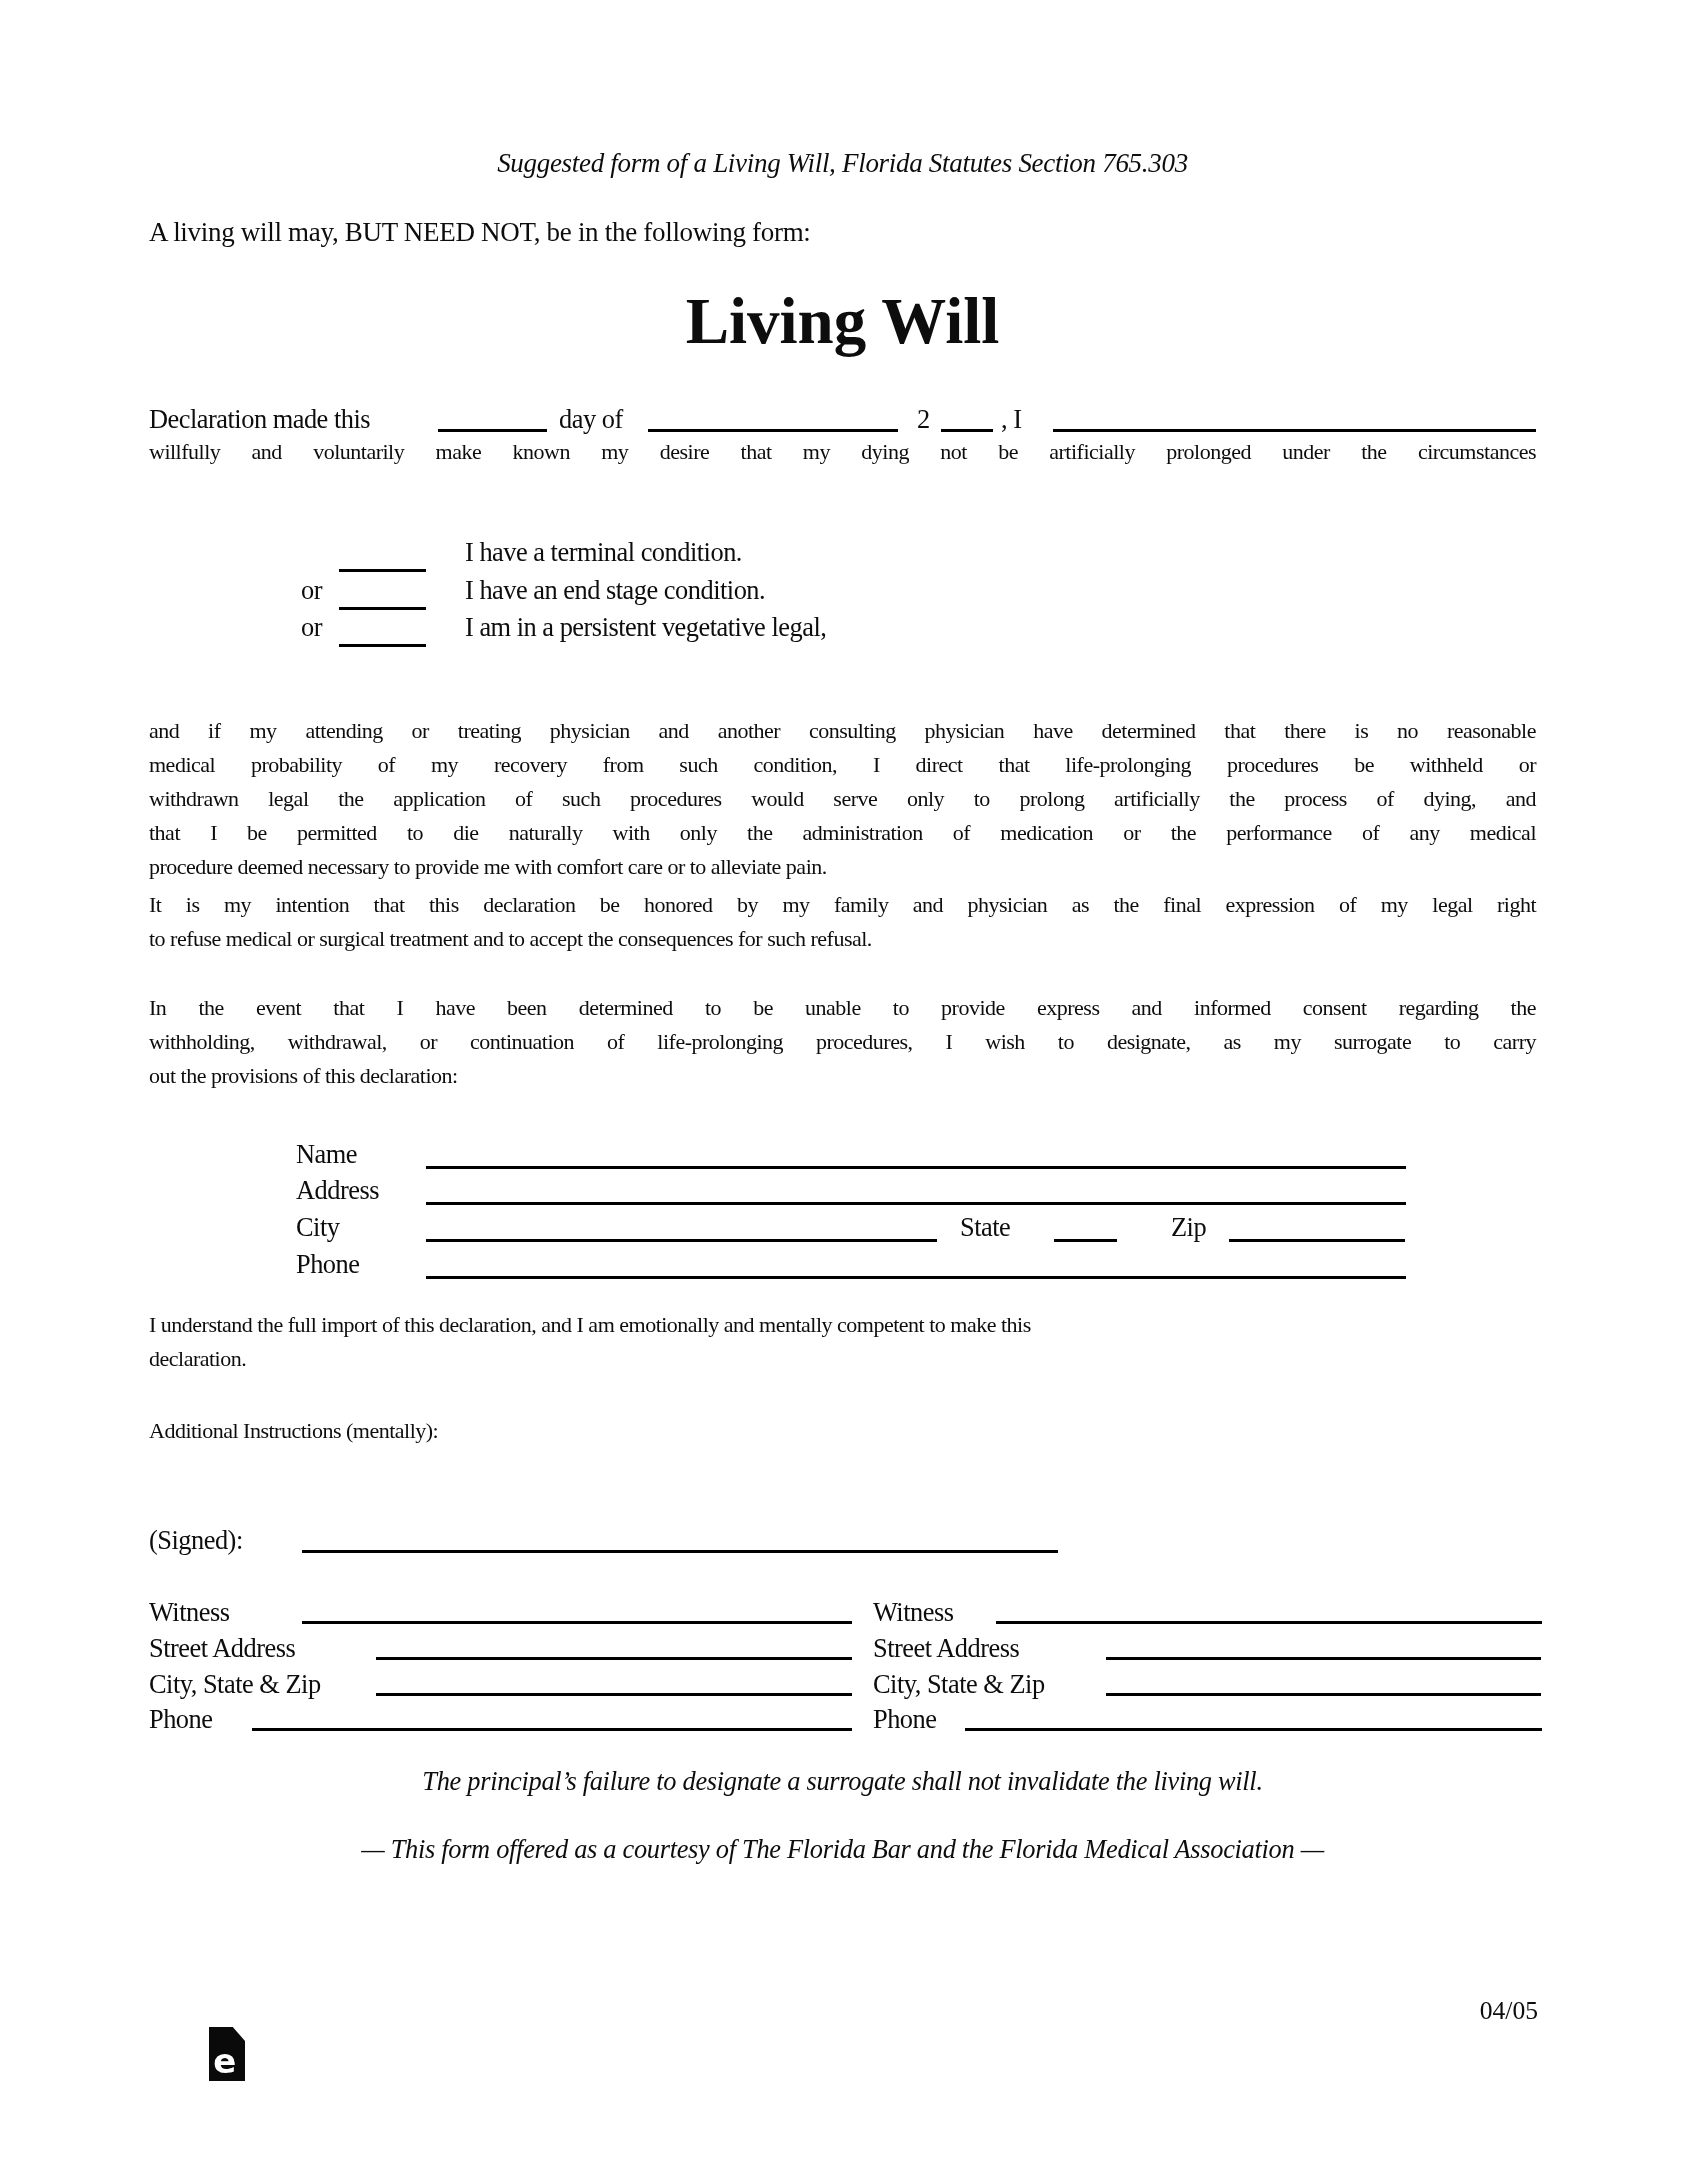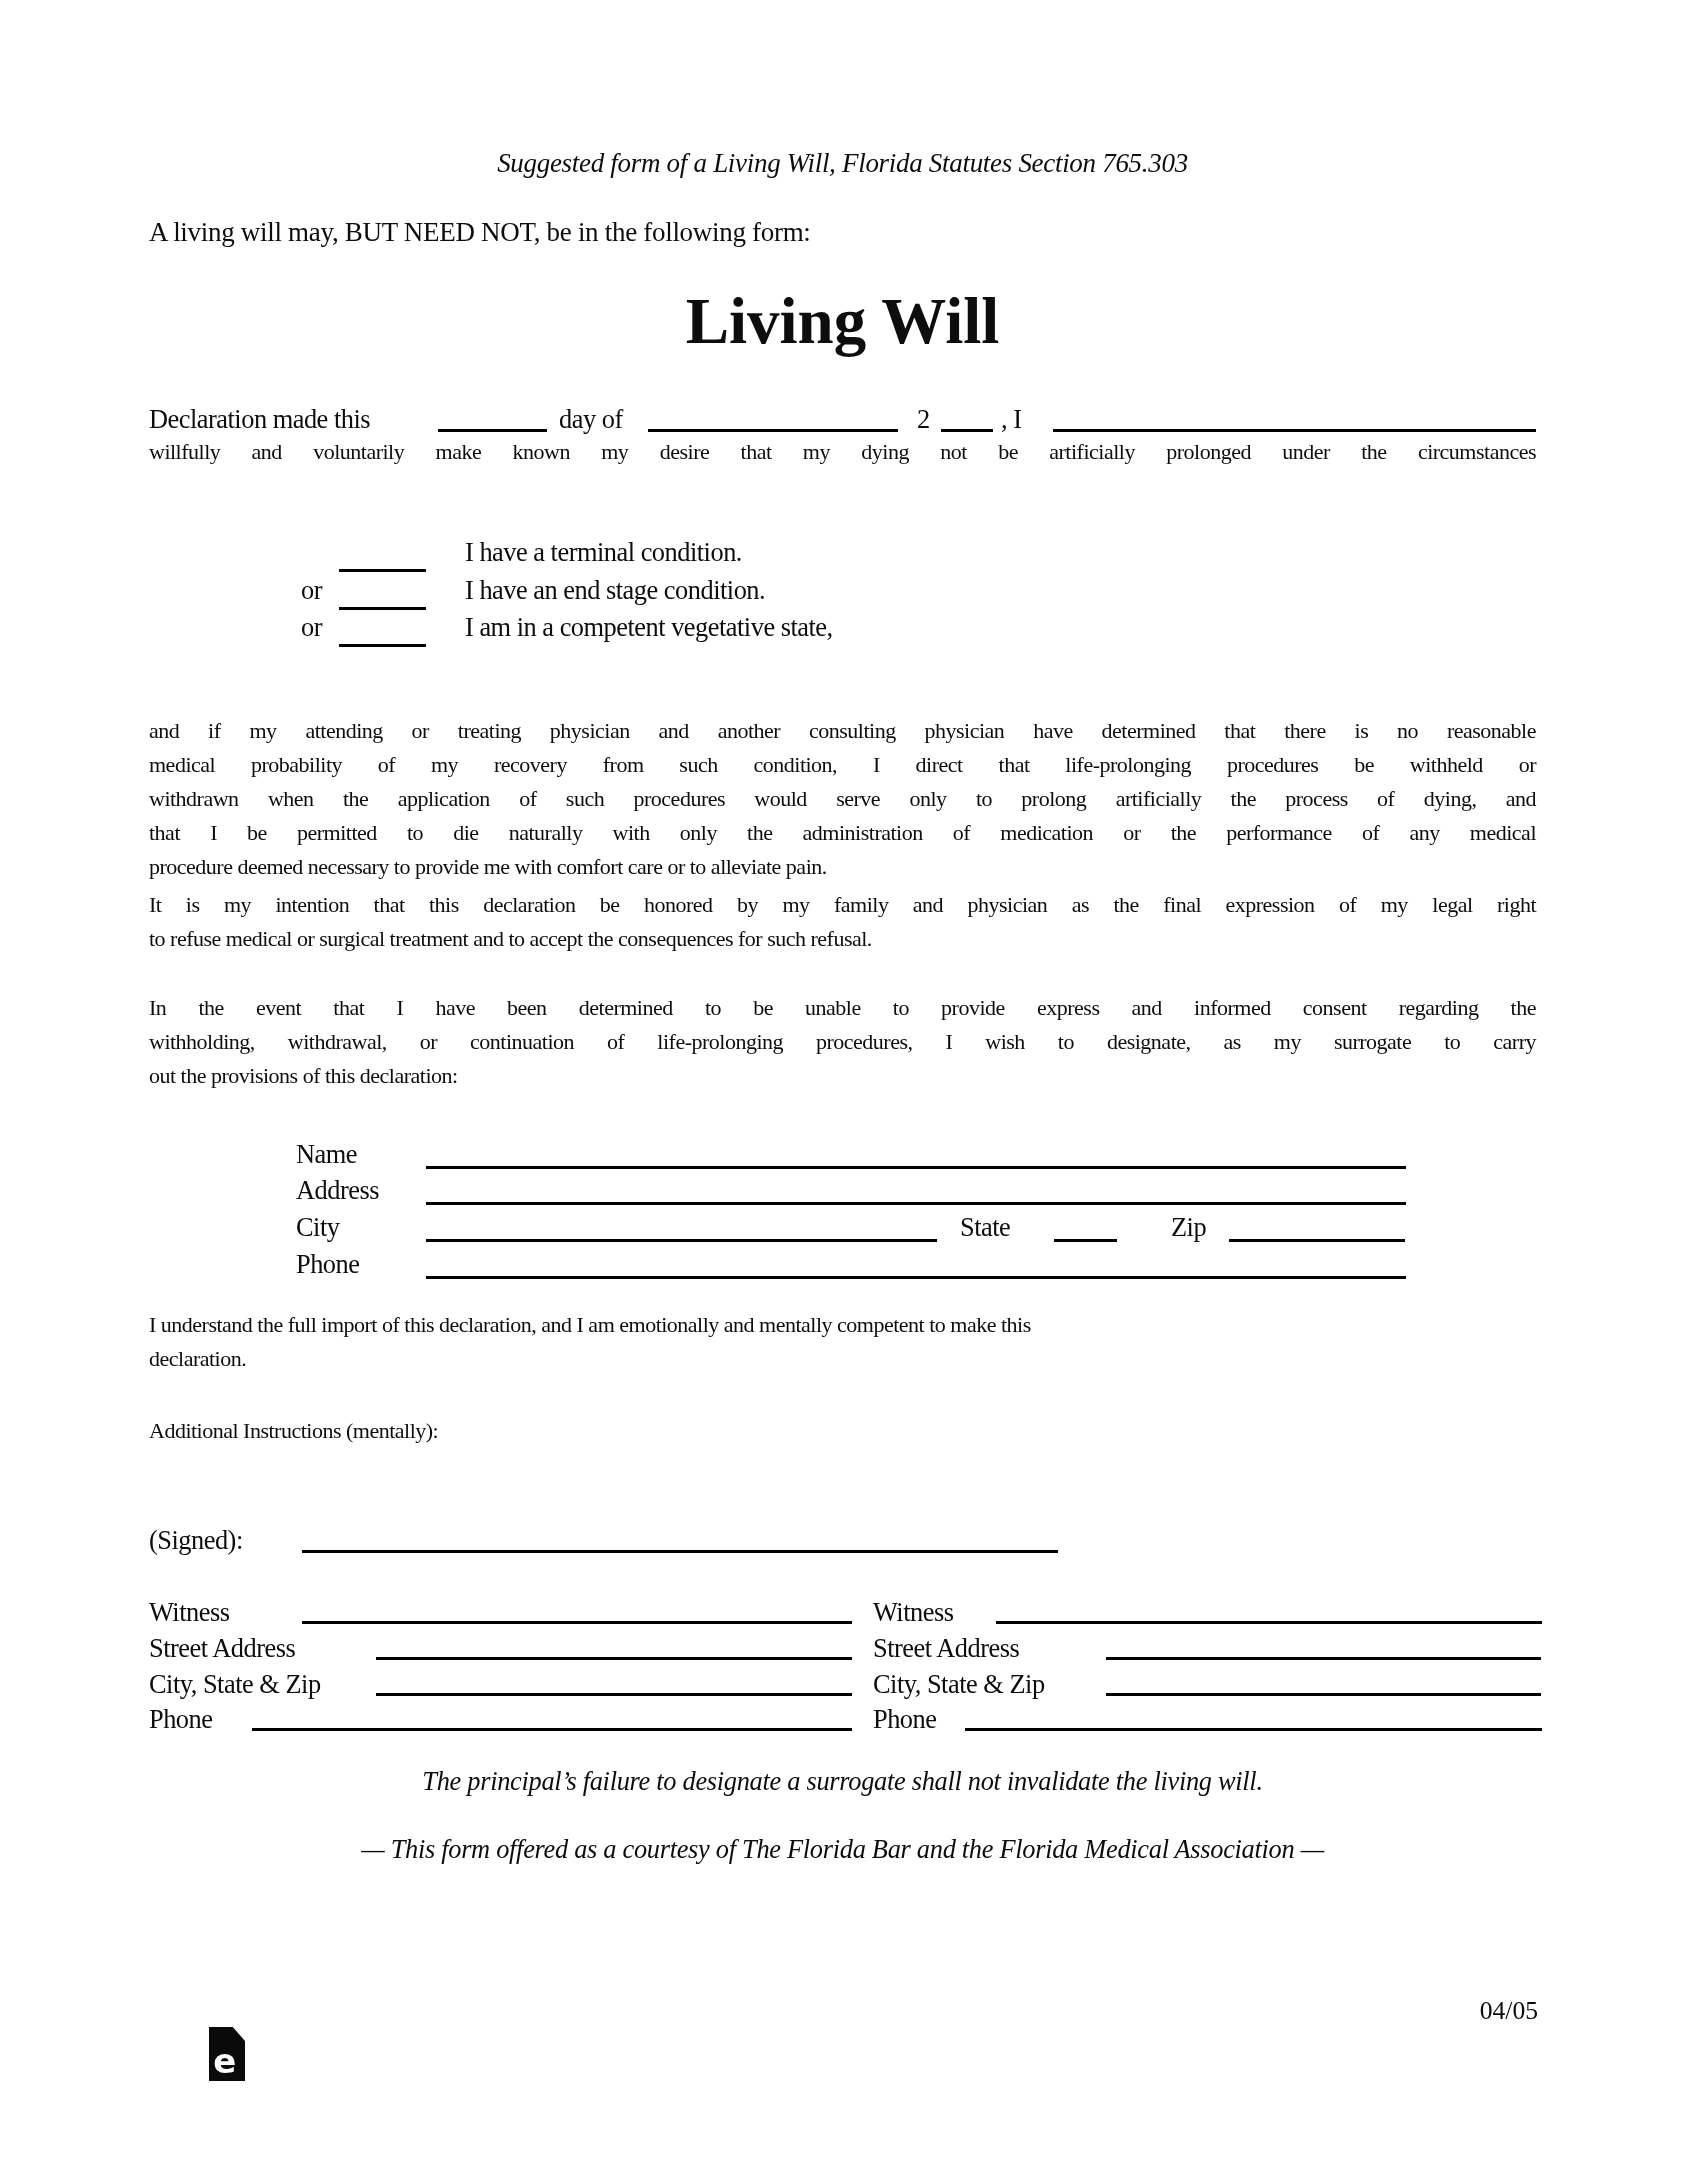--- a/index.html
+++ b/index.html
@@ -71,27 +71,27 @@
     <span class="t ctext">I have a terminal condition.</span>
   </div>
   <div class="row condrow" style="top:576px">
     <span class="t or">or</span>
     <span class="blank"></span>
     <span class="t ctext">I have an end stage condition.</span>
   </div>
   <div class="row condrow" style="top:613px">
     <span class="t or">or</span>
     <span class="blank"></span>
-    <span class="t ctext">I am in a competent vegetative state,</span>
+    <span class="t ctext">I am in a persistent vegetative legal,</span>
   </div>
 
   <div class="para" style="top:714px">
     <div class="jline">and if my attending or treating physician and another consulting physician have determined that there is no reasonable</div>
     <div class="jline">medical probability of my recovery from such condition, I direct that life-prolonging procedures be withheld or</div>
-    <div class="jline">withdrawn when the application of such procedures would serve only to prolong artificially the process of dying, and</div>
+    <div class="jline">withdrawn legal the application of such procedures would serve only to prolong artificially the process of dying, and</div>
     <div class="jline">that I be permitted to die naturally with only the administration of medication or the performance of any medical</div>
     <div>procedure deemed necessary to provide me with comfort care or to alleviate pain.</div>
   </div>
 
   <div class="para" style="top:888px">
     <div class="jline">It is my intention that this declaration be honored by my family and physician as the final expression of my legal right</div>
     <div>to refuse medical or surgical treatment and to accept the consequences for such refusal.</div>
   </div>
 
   <div class="para" style="top:991px">

